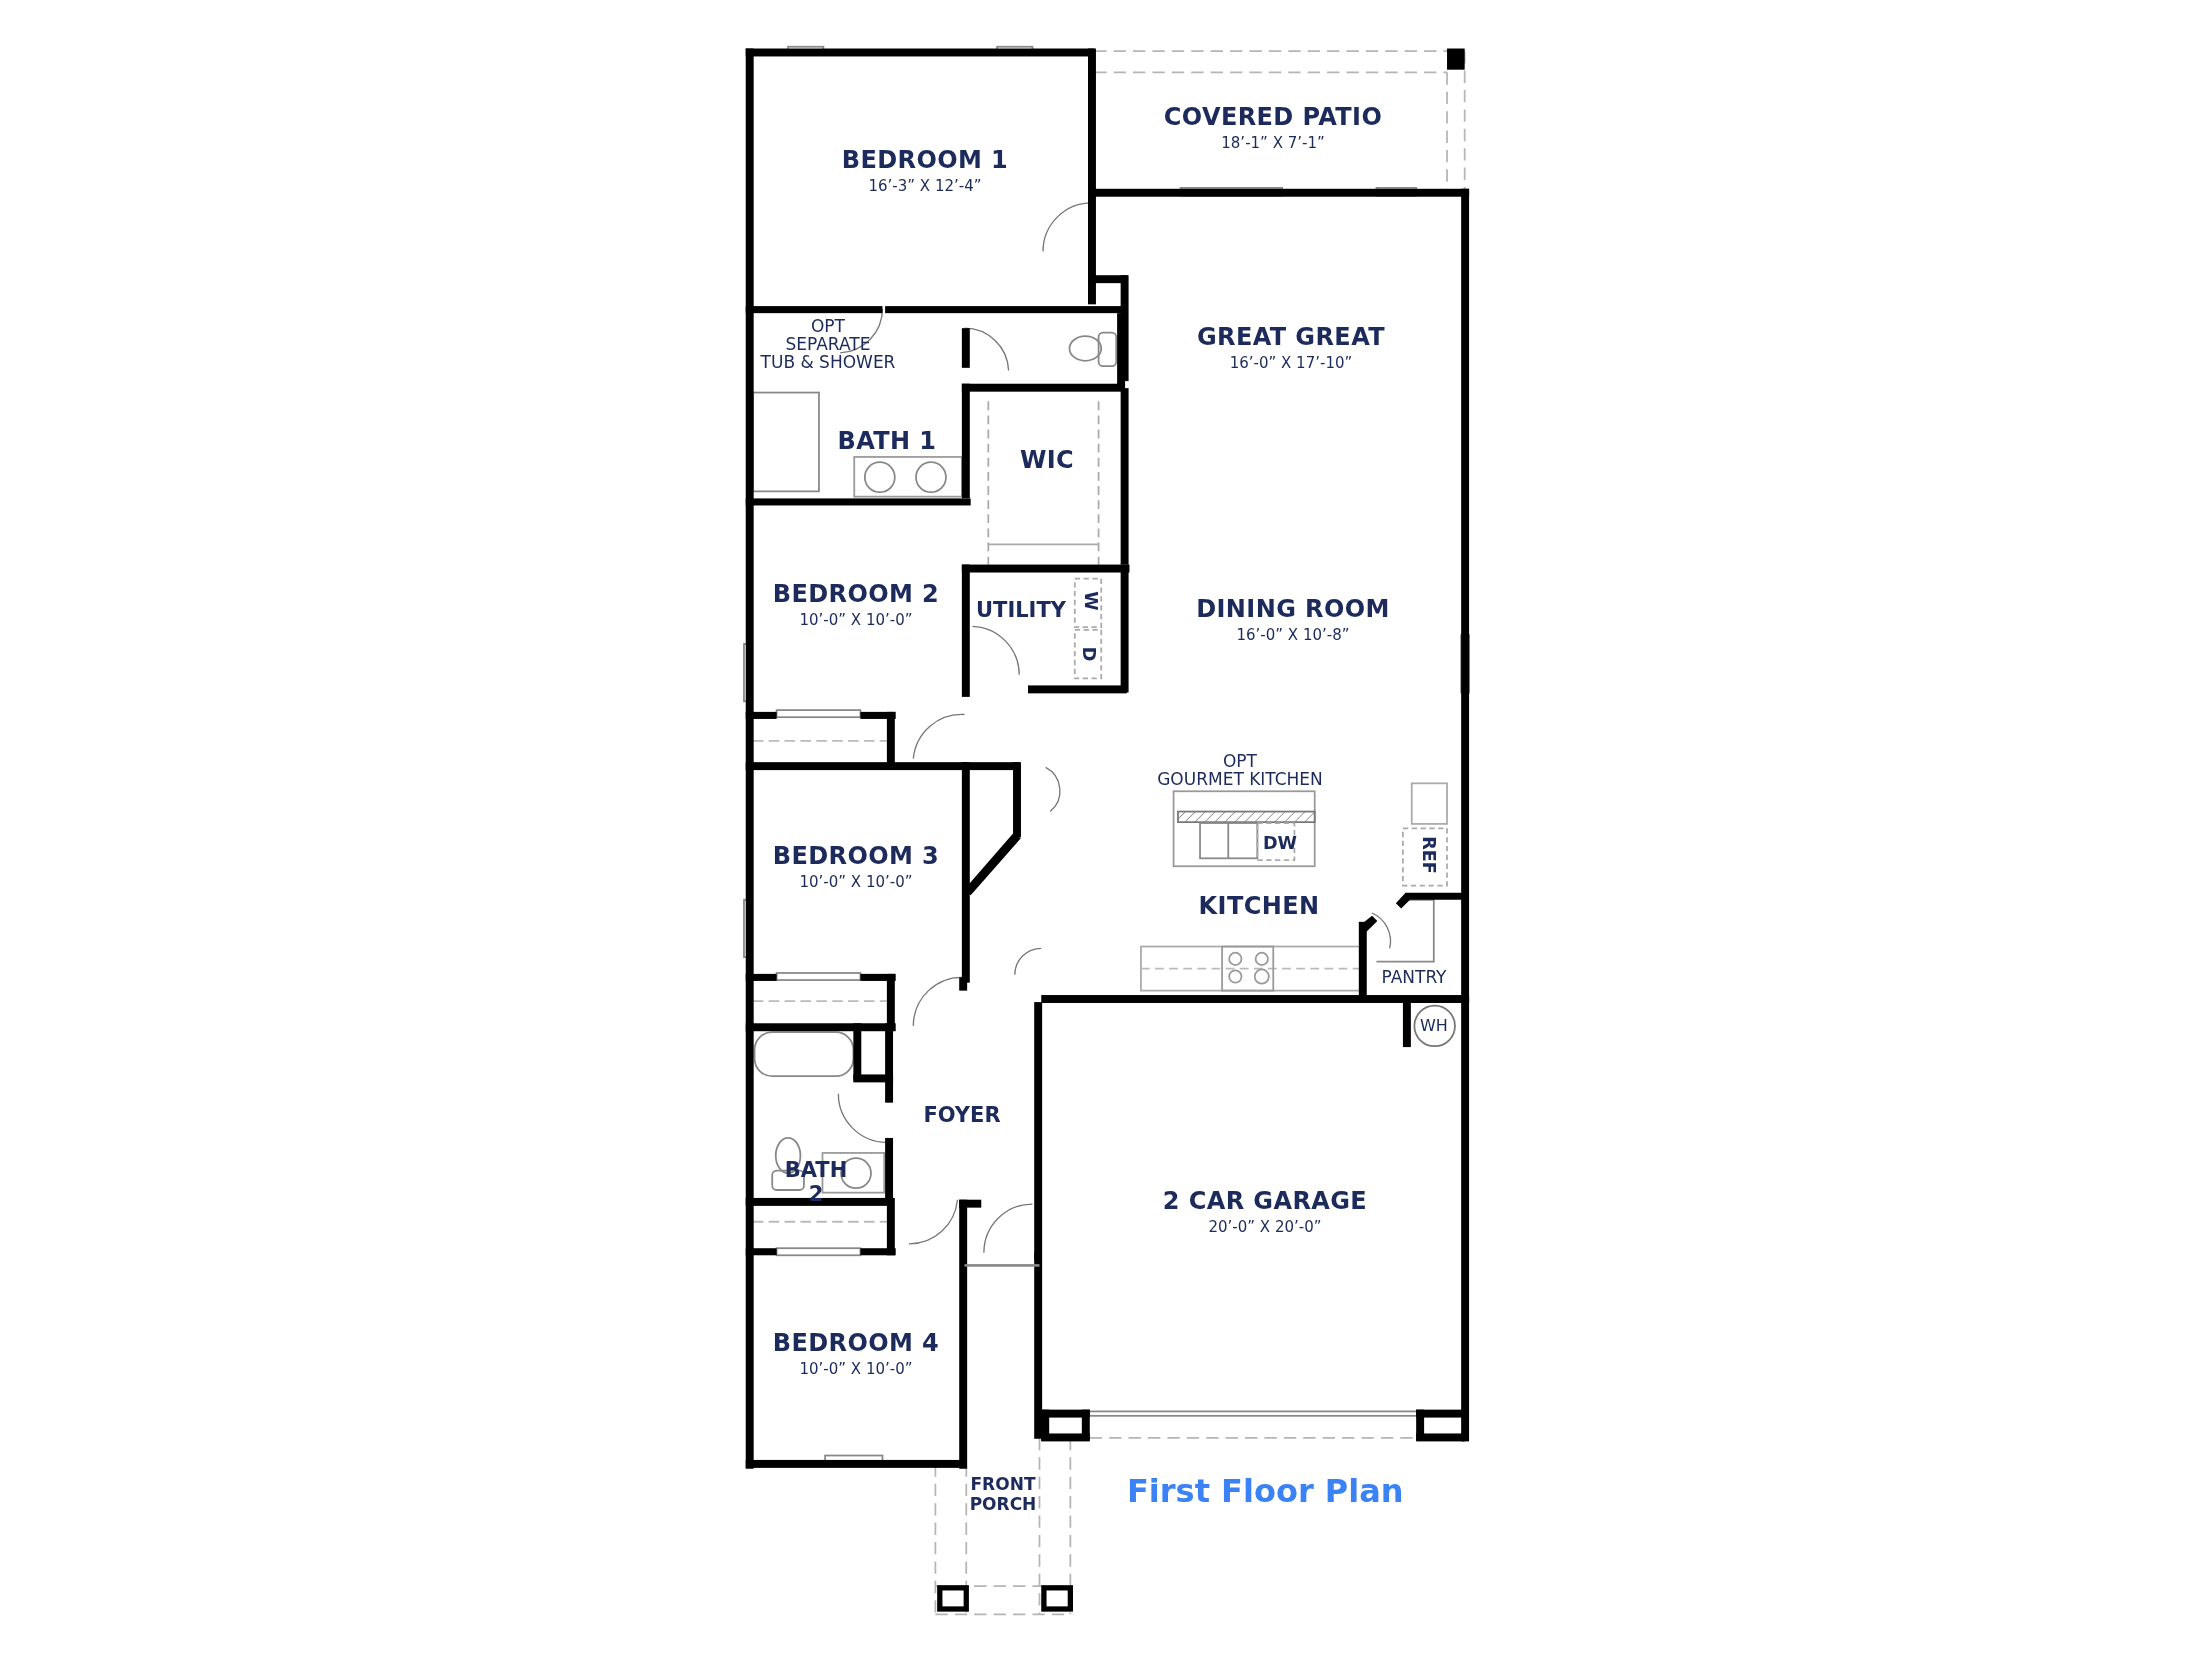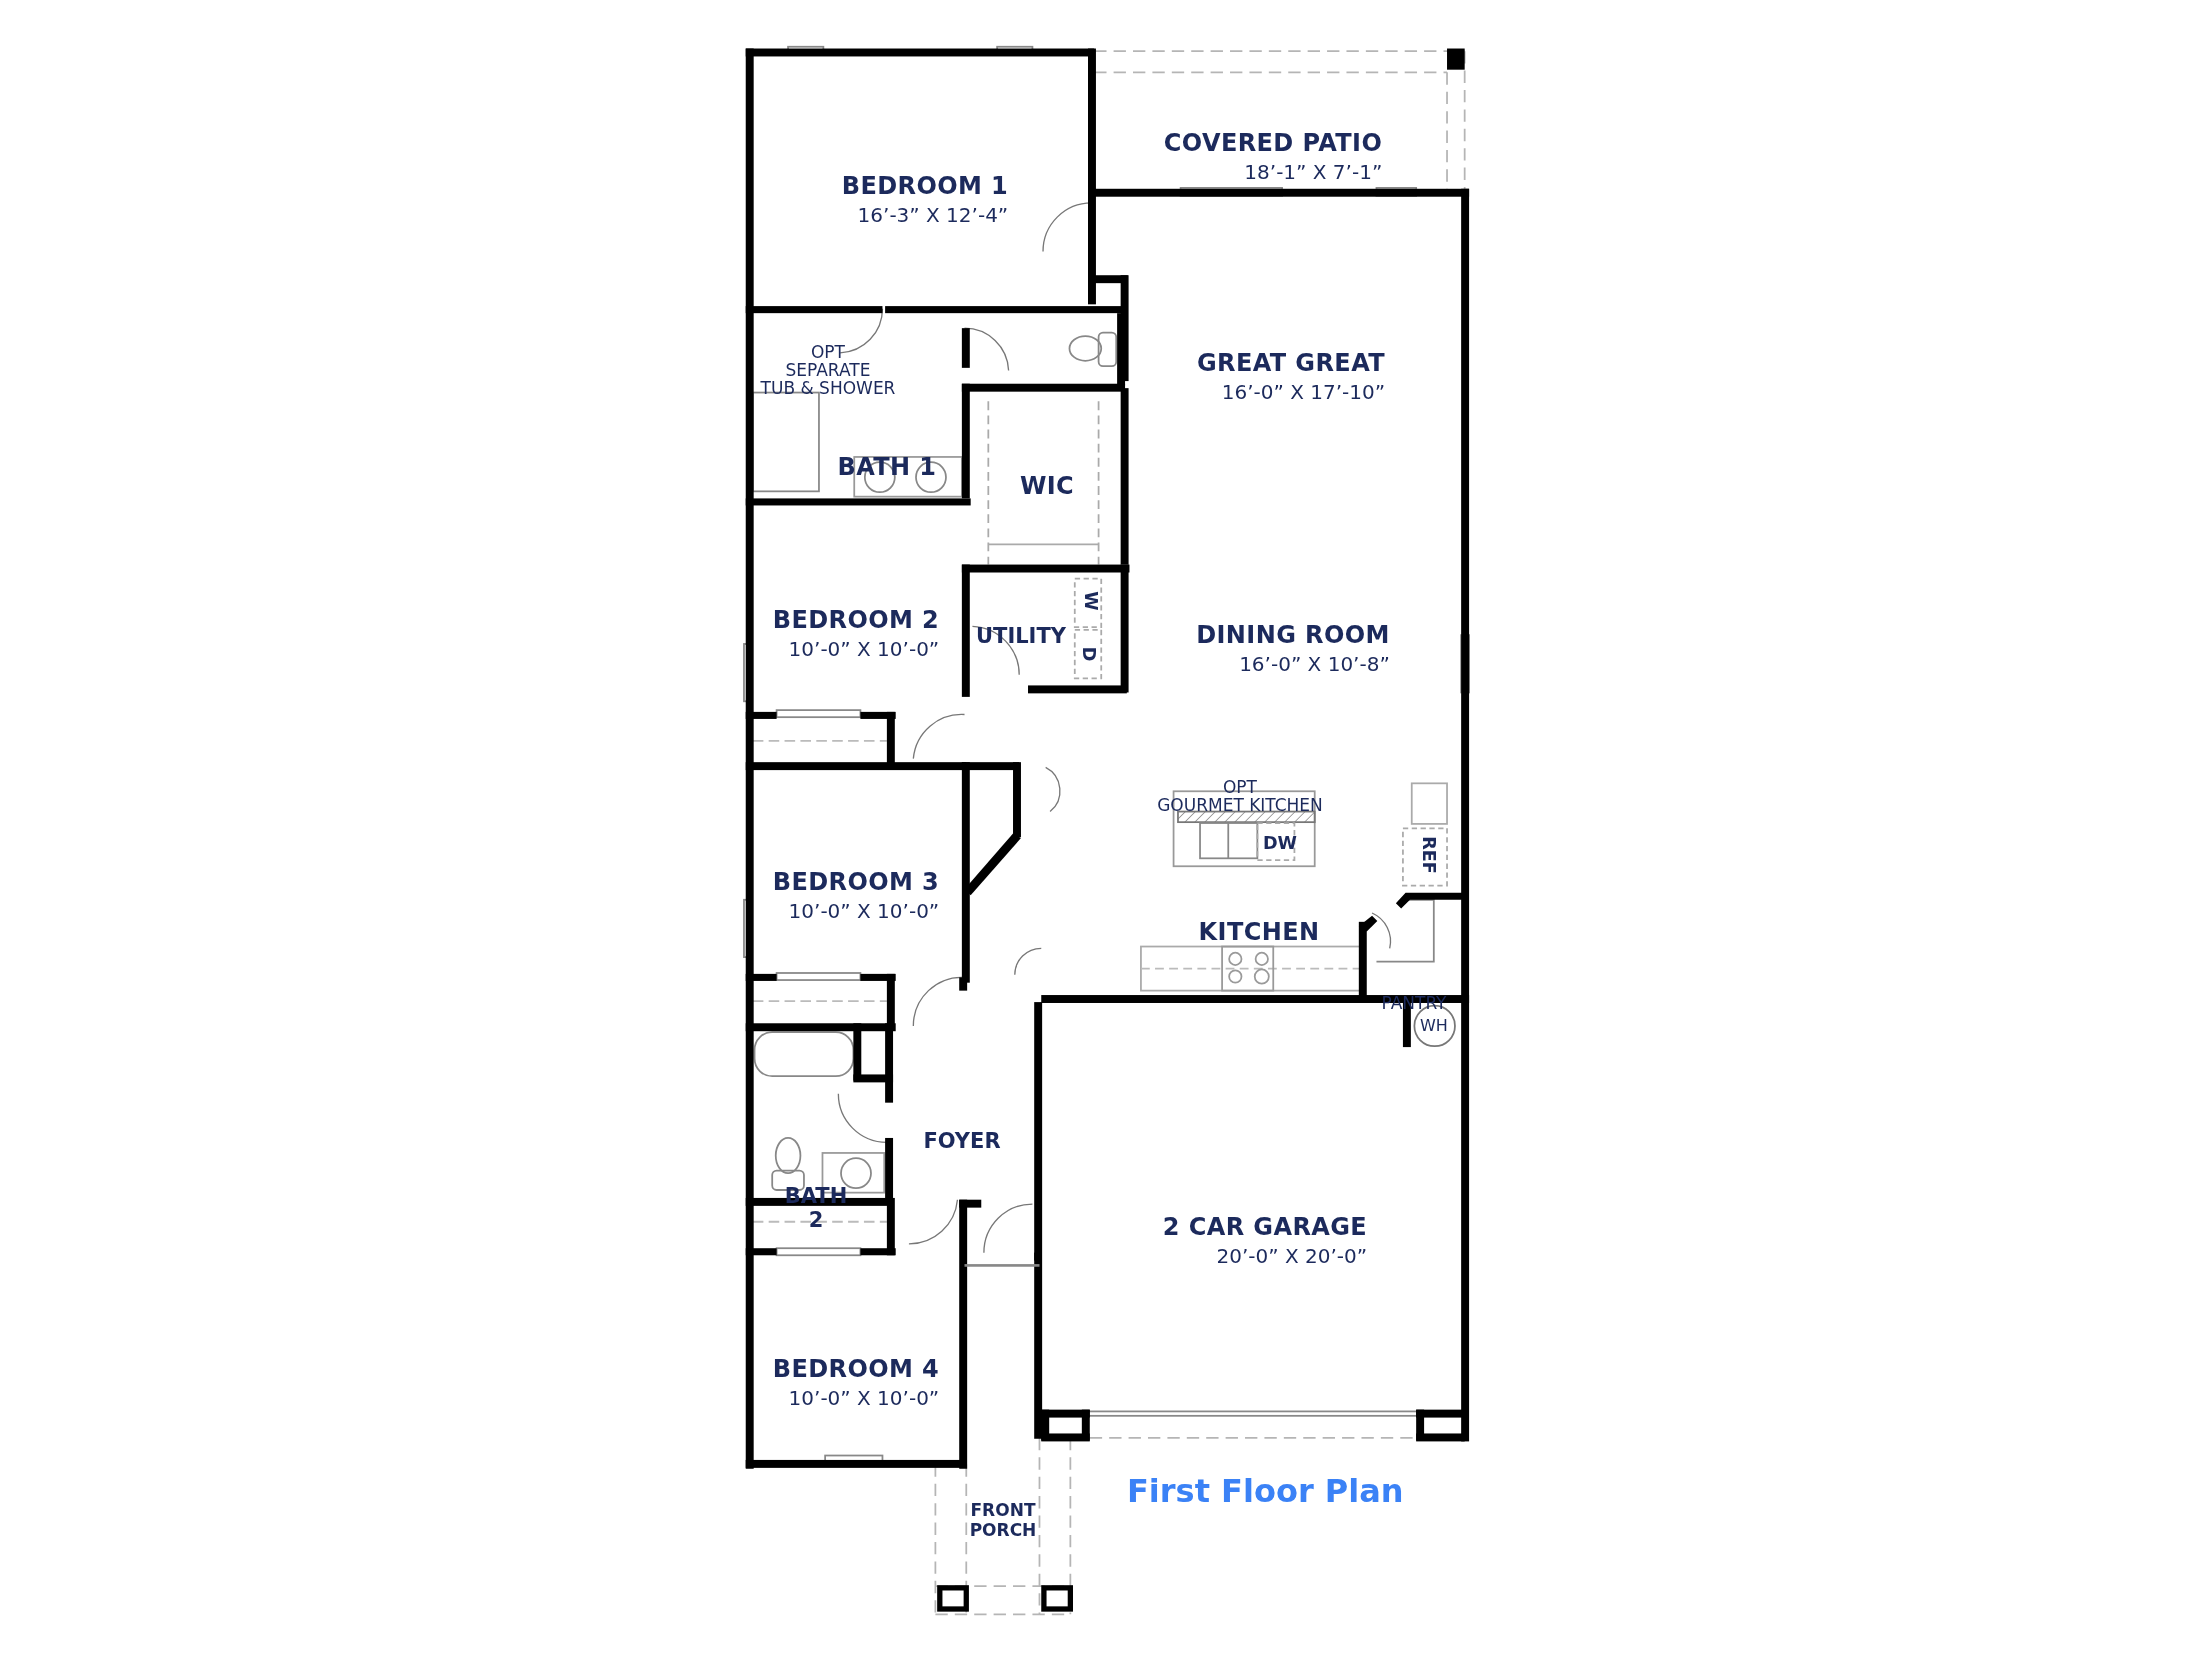--- a/index.html
+++ b/index.html
@@ -1,20 +1,20 @@
 <!DOCTYPE html>
 <html style="font-size:14px"><head>
 <meta charset="utf-8">
 <style>
   html, body { margin: 0; padding: 0; background: #ffffff; }
   body { width: 2206px; height: 1654px; position: relative; overflow: hidden; font-family: "Liberation Sans", sans-serif; }
   #plan { position: absolute; left: 0; top: 0; }
-  .lbl { position: absolute; transform: translateX(-50%); text-align: center; color: #1c2a5c; white-space: nowrap; line-height: 1.15; margin-top: 26px; }
+  .lbl { position: absolute; transform: translateX(-50%); text-align: center; color: #1c2a5c; white-space: nowrap; line-height: 1.15; }
   .room-name { font-family: "DejaVu Sans", sans-serif; font-weight: bold; font-size: 24px; letter-spacing: 0.4px; }
-  .room-dim { font-family: "DejaVu Sans", sans-serif; font-size: 20px; margin-top: 3.5px; text-align: right; }
+  .room-dim { font-family: "DejaVu Sans", sans-serif; font-size: 15px; margin-top: 3.5px; }
   .small { font-family: "DejaVu Sans", sans-serif; font-size: 17px; font-weight: normal; line-height: 1.05; }
   .tiny-bold { font-family: "DejaVu Sans", sans-serif; font-size: 17px; font-weight: bold; }
   .appl { font-family: "DejaVu Sans", sans-serif; font-size: 17.6px; font-weight: bold; color: #1c2a5c; position: absolute; }
   .rot { transform: rotate(90deg); transform-origin: center; display: inline-block; }
   .title { position: absolute; font-family: "DejaVu Sans", sans-serif; font-weight: bold; font-size: 32px; color: #3b82f6; }
 </style>
 </head>
 <body>
 
 <svg id="plan" width="2206" height="1654" viewBox="0 0 2500 1875" xmlns="http://www.w3.org/2000/svg">

